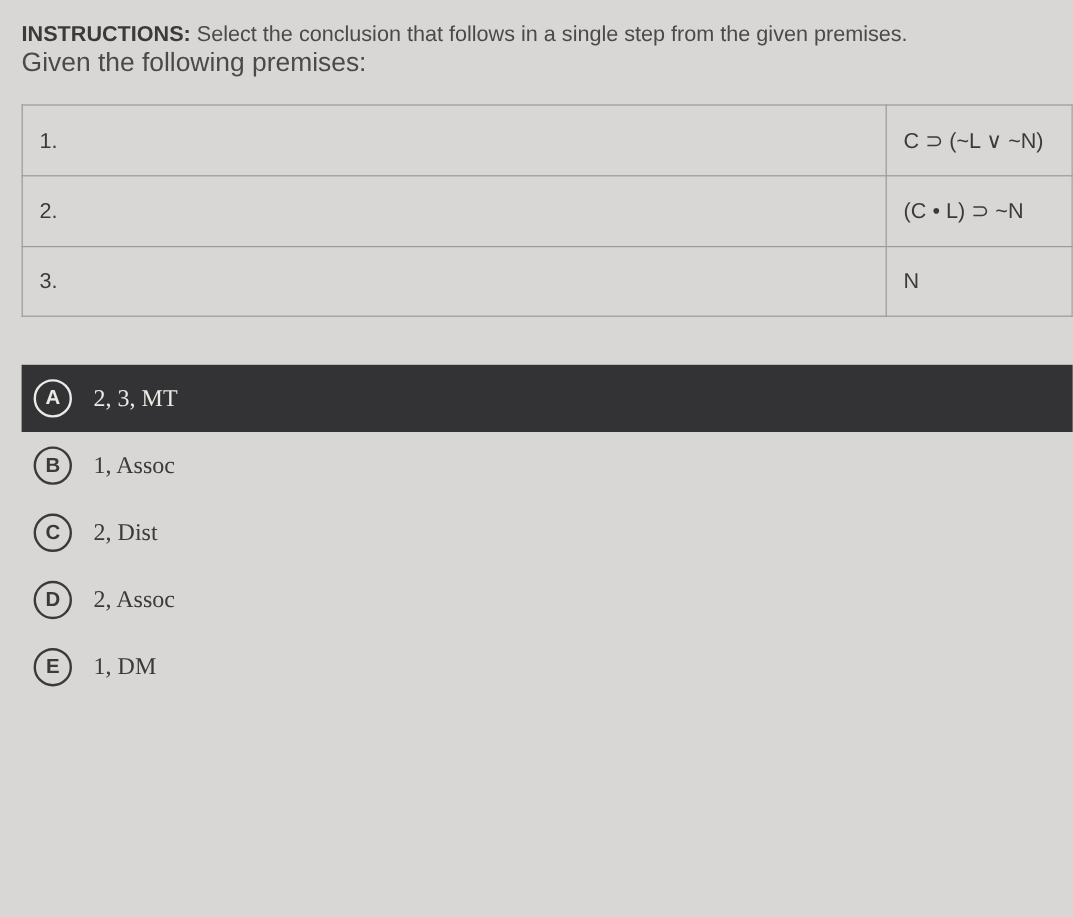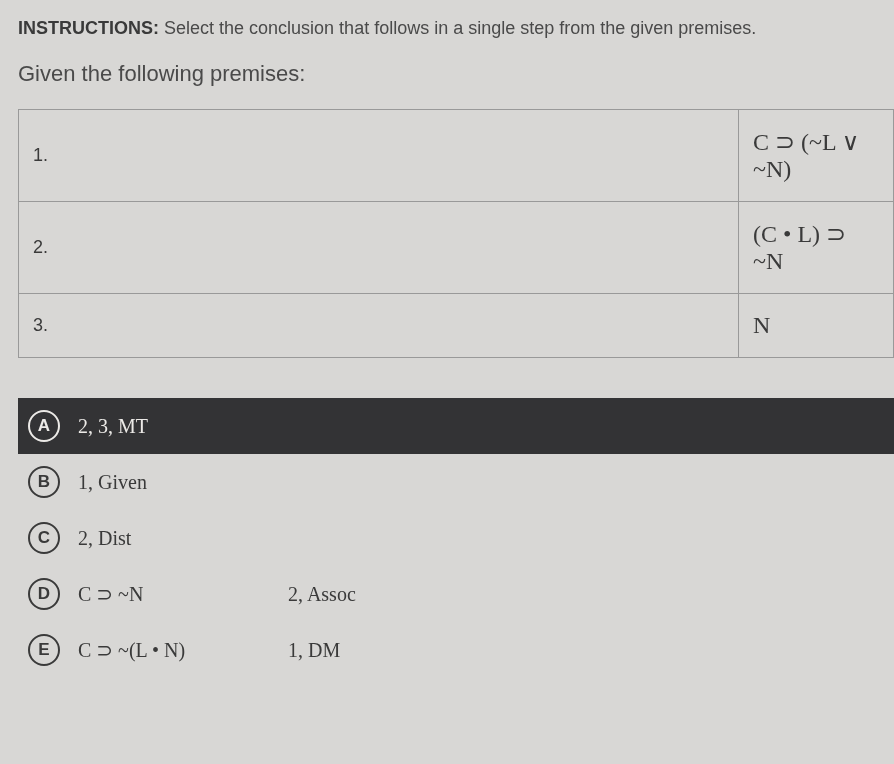--- a/index.html
+++ b/index.html
@@ -11,21 +11,20 @@
       font-family: Arial, Helvetica, sans-serif;
       background: #d8d7d5;
       width: 894px;
       height: 764px;
       padding: 18px 0 0 18px;
       color: #3a3a3a;
       overflow: hidden;
     }
     .instructions {
       font-size: 18px;
-      margin-bottom: 22px;
       color: #4a4a4a;
     }
     .instructions .bold {
       font-weight: bold;
       color: #3a3a3a;
     }
     .given {
       font-size: 22px;
       color: #4a4a4a;
       margin-bottom: 22px;
@@ -39,22 +38,22 @@
       border: 1px solid #999;
       padding: 18px 14px;
       font-size: 18px;
       color: #3a3a3a;
       vertical-align: middle;
     }
     .premises td.num {
       width: 720px;
     }
     .premises td.expr {
-      font-family: Liberation Serif, serif;
-      font-size: 24px;
+      font-family: Liberation Sans, sans-serif;
+      font-size: 18px;
     }
     .options {
       width: 876px;
     }
     .option-row {
       display: flex;
       align-items: center;
       padding: 12px 10px;
       font-family: "Times New Roman", serif;
       font-size: 20px;
@@ -119,29 +118,27 @@
 </tbody>
   </table>
 
 <div class="options">
   <div class="option-row selected">
     <div class="option-letter">A</div>
     <div class="option-just">2, 3, MT</div>
   </div>
   <div class="option-row">
     <div class="option-letter">B</div>
-    <div class="option-just">1, Given</div>
+    <div class="option-just">1, Assoc</div>
   </div>
   <div class="option-row">
     <div class="option-letter">C</div>
     <div class="option-just">2, Dist</div>
   </div>
   <div class="option-row">
     <div class="option-letter">D</div>
-    <div class="option-expr">C ⊃ ~N</div>
     <div class="option-just">2, Assoc</div>
   </div>
   <div class="option-row">
     <div class="option-letter">E</div>
-    <div class="option-expr">C ⊃ ~(L • N)</div>
     <div class="option-just">1, DM</div>
   </div>
 </div>
 
 </body></html>

